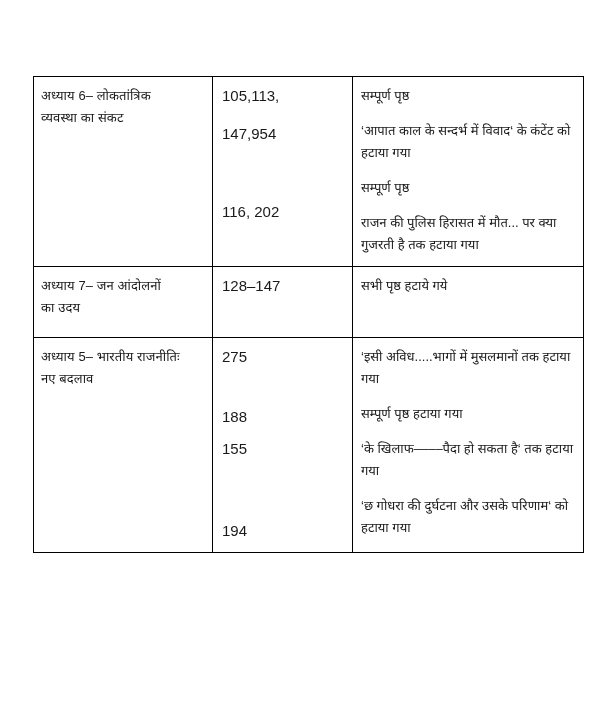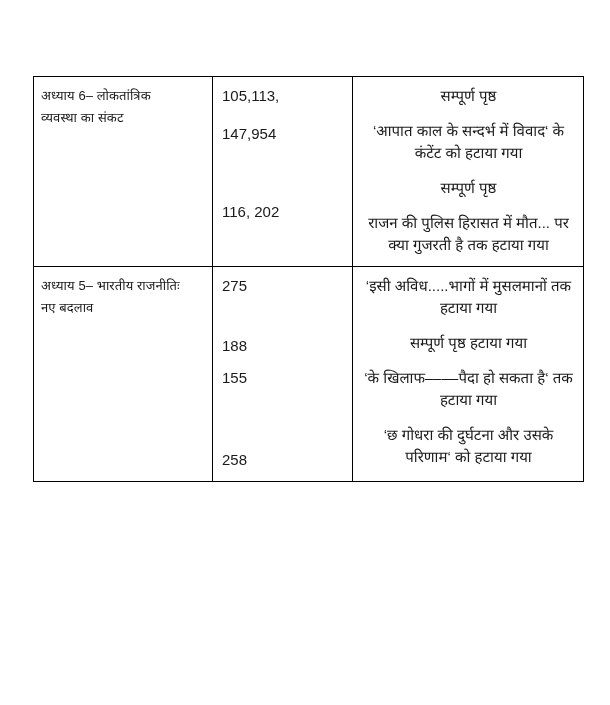--- a/index.html
+++ b/index.html
@@ -67,23 +67,22 @@
   .gap-22 { height: 22px; }
   .gap-30 { height: 30px; }
   .gap-34 { height: 34px; }
   .gap-38 { height: 38px; }
 
   .num {
     font-size: 15px;
     line-height: 22px;
   }
   .para {
-    font-size: 15px;
+    font-size: 13px;
     line-height: 22px;
-    text-align: center;
   }
   .para + .para {
     margin-top: 13px;
   }
 </style>
 </head>
 <body>
 
 <div class="page">
 
@@ -120,20 +119,39 @@
             <div class="para">सम्पूर्ण पृष्ठ</div>
             <div class="para">‘आपात काल के सन्दर्भ में विवाद‘ के
 कंटेंट को हटाया गया</div>
             <div class="para">सम्पूर्ण पृष्ठ</div>
             <div class="para">राजन की पुलिस हिरासत में मौत... पर
 क्या गुजरती है तक हटाया गया</div>
           </div>
         </td>
       </tr>
 
+      <tr>
+        <td>
+          <div class="cell-inner">
+            <div class="line">अध्याय 7– जन आंदोलनों</div>
+            <div class="line">का उदय</div>
+            <div class="gap-8"></div>
+          </div>
+        </td>
+        <td>
+          <div class="cell-inner pages-cell">
+            <div class="num">128–147</div>
+          </div>
+        </td>
+        <td>
+          <div class="cell-inner detail-cell">
+            <div class="para">सभी पृष्ठ हटाये गये</div>
+          </div>
+        </td>
+      </tr>
 
       <tr>
         <td>
           <div class="cell-inner">
             <div class="line">अध्याय 5– भारतीय राजनीतिः</div>
             <div class="line">नए बदलाव</div>
             <div class="gap-38"></div>
             <div class="gap-38"></div>
             <div class="gap-38"></div>
             <div class="gap-14"></div>
@@ -141,21 +159,21 @@
         </td>
         <td>
           <div class="cell-inner pages-cell">
             <div class="num">275</div>
             <div class="gap-38"></div>
             <div class="num">188</div>
             <div class="gap-10"></div>
             <div class="num">155</div>
             <div class="gap-38"></div>
             <div class="gap-22"></div>
-            <div class="num">258</div>
+            <div class="num">194</div>
           </div>
         </td>
         <td>
           <div class="cell-inner detail-cell">
             <div class="para">‘इसी अविध.....भागों में मुसलमानों तक
 हटाया गया</div>
             <div class="para">सम्पूर्ण पृष्ठ हटाया गया</div>
             <div class="para">‘के खिलाफ––––पैदा हो सकता है‘
 तक हटाया गया</div>
             <div class="para">‘छ गोधरा की दुर्घटना और उसके

